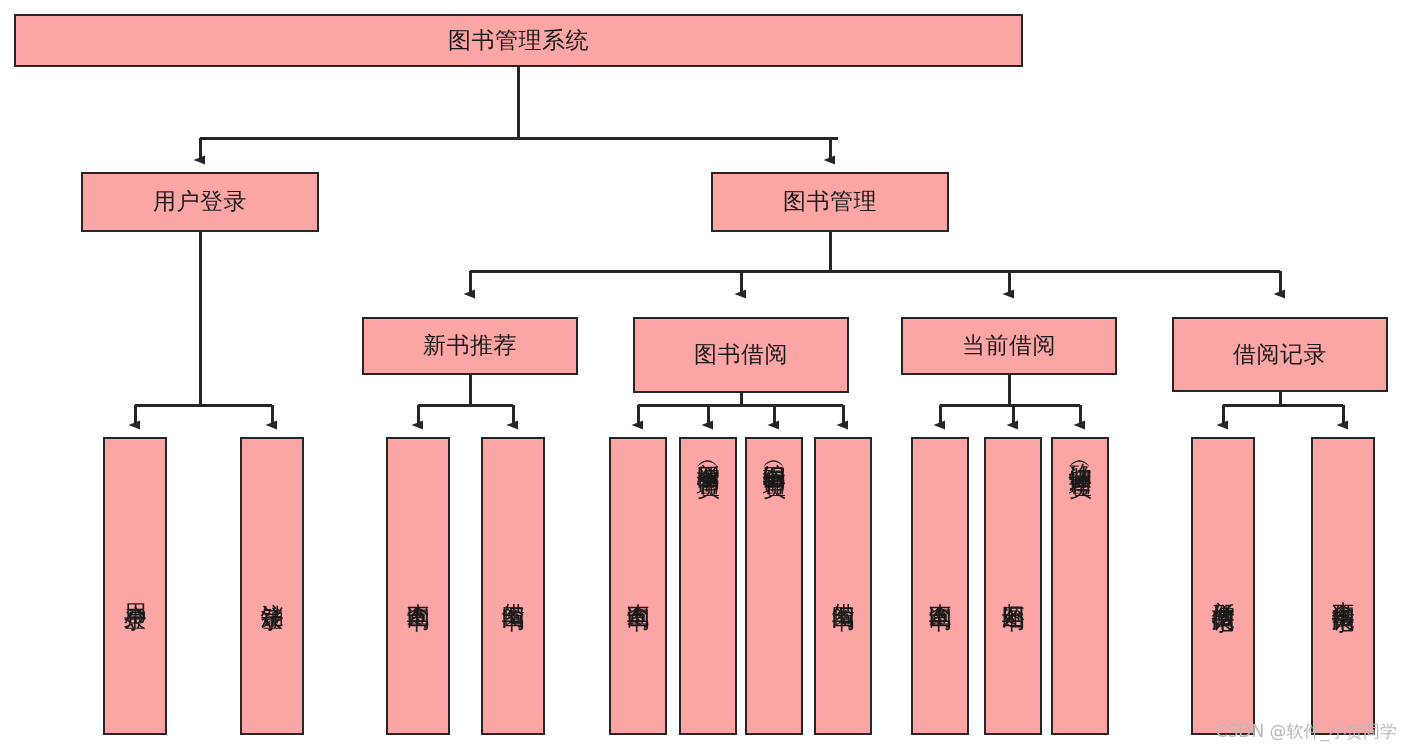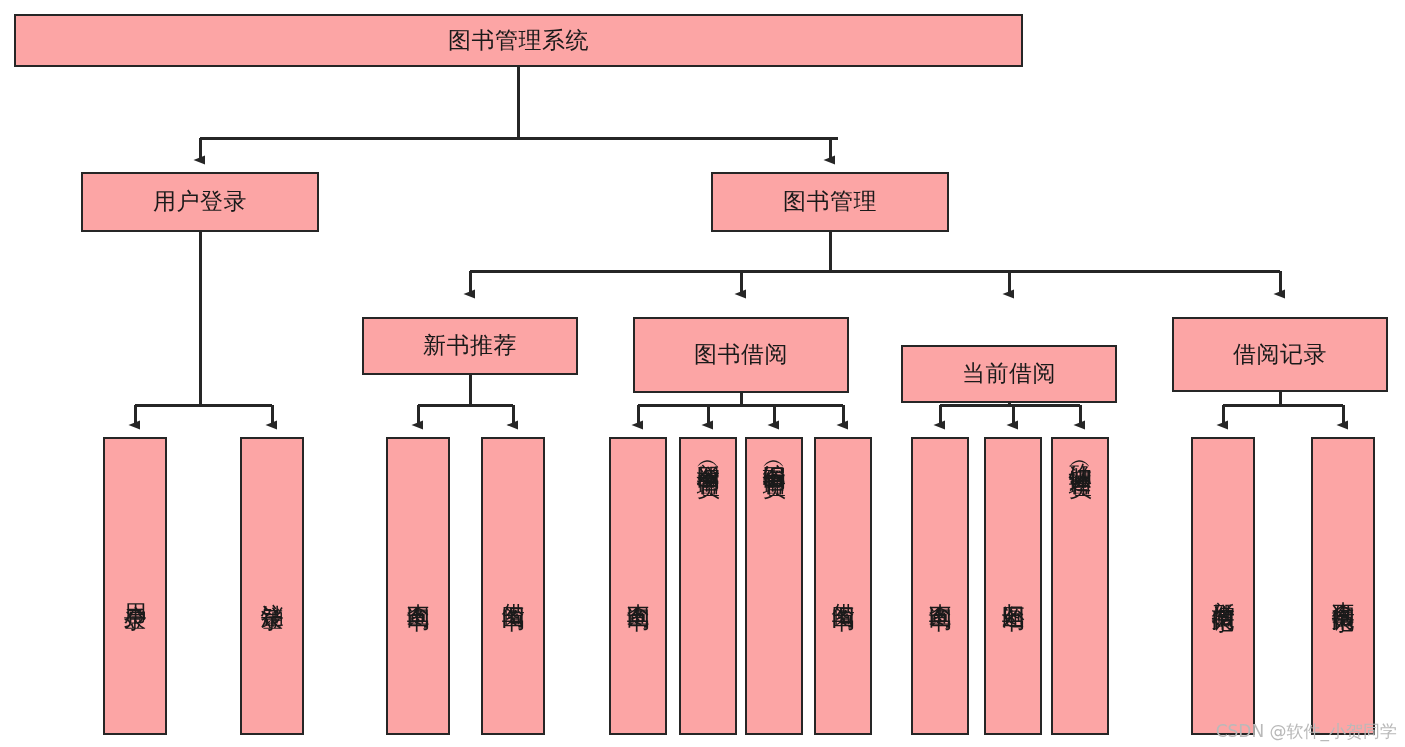--- a/index.html
+++ b/index.html
@@ -136,21 +136,21 @@
   <div class="node-box" id="node-l2-1" style="left: 711px; top: 172px; width: 238px; height: 60px;">
     <span class="node-label-h">图书管理</span>
   </div>
 
   <div class="node-box" id="node-l3-0" style="left: 362px; top: 317px; width: 216px; height: 58px;">
     <span class="node-label-h">新书推荐</span>
   </div>
   <div class="node-box" id="node-l3-1" style="left: 633px; top: 317px; width: 216px; height: 76px;">
     <span class="node-label-h">图书借阅</span>
   </div>
-  <div class="node-box" id="node-l3-2" style="left: 901px; top: 317px; width: 216px; height: 58px; margin-top: 28px;">
+  <div class="node-box" id="node-l3-2" style="left: 901px; top: 317px; width: 216px; height: 58px;">
     <span class="node-label-h">当前借阅</span>
   </div>
   <div class="node-box" id="node-l3-3" style="left: 1172px; top: 317px; width: 216px; height: 75px;">
     <span class="node-label-h">借阅记录</span>
   </div>
 
   <div class="node-box leaf v-center" id="node-leaf-0" style="left: 103px; top: 437px; width: 64px; height: 298px;">
     <span class="node-label-v">用户登录</span>
   </div>
   <div class="node-box leaf v-center" id="node-leaf-1" style="left: 240px; top: 437px; width: 64px; height: 298px;">

